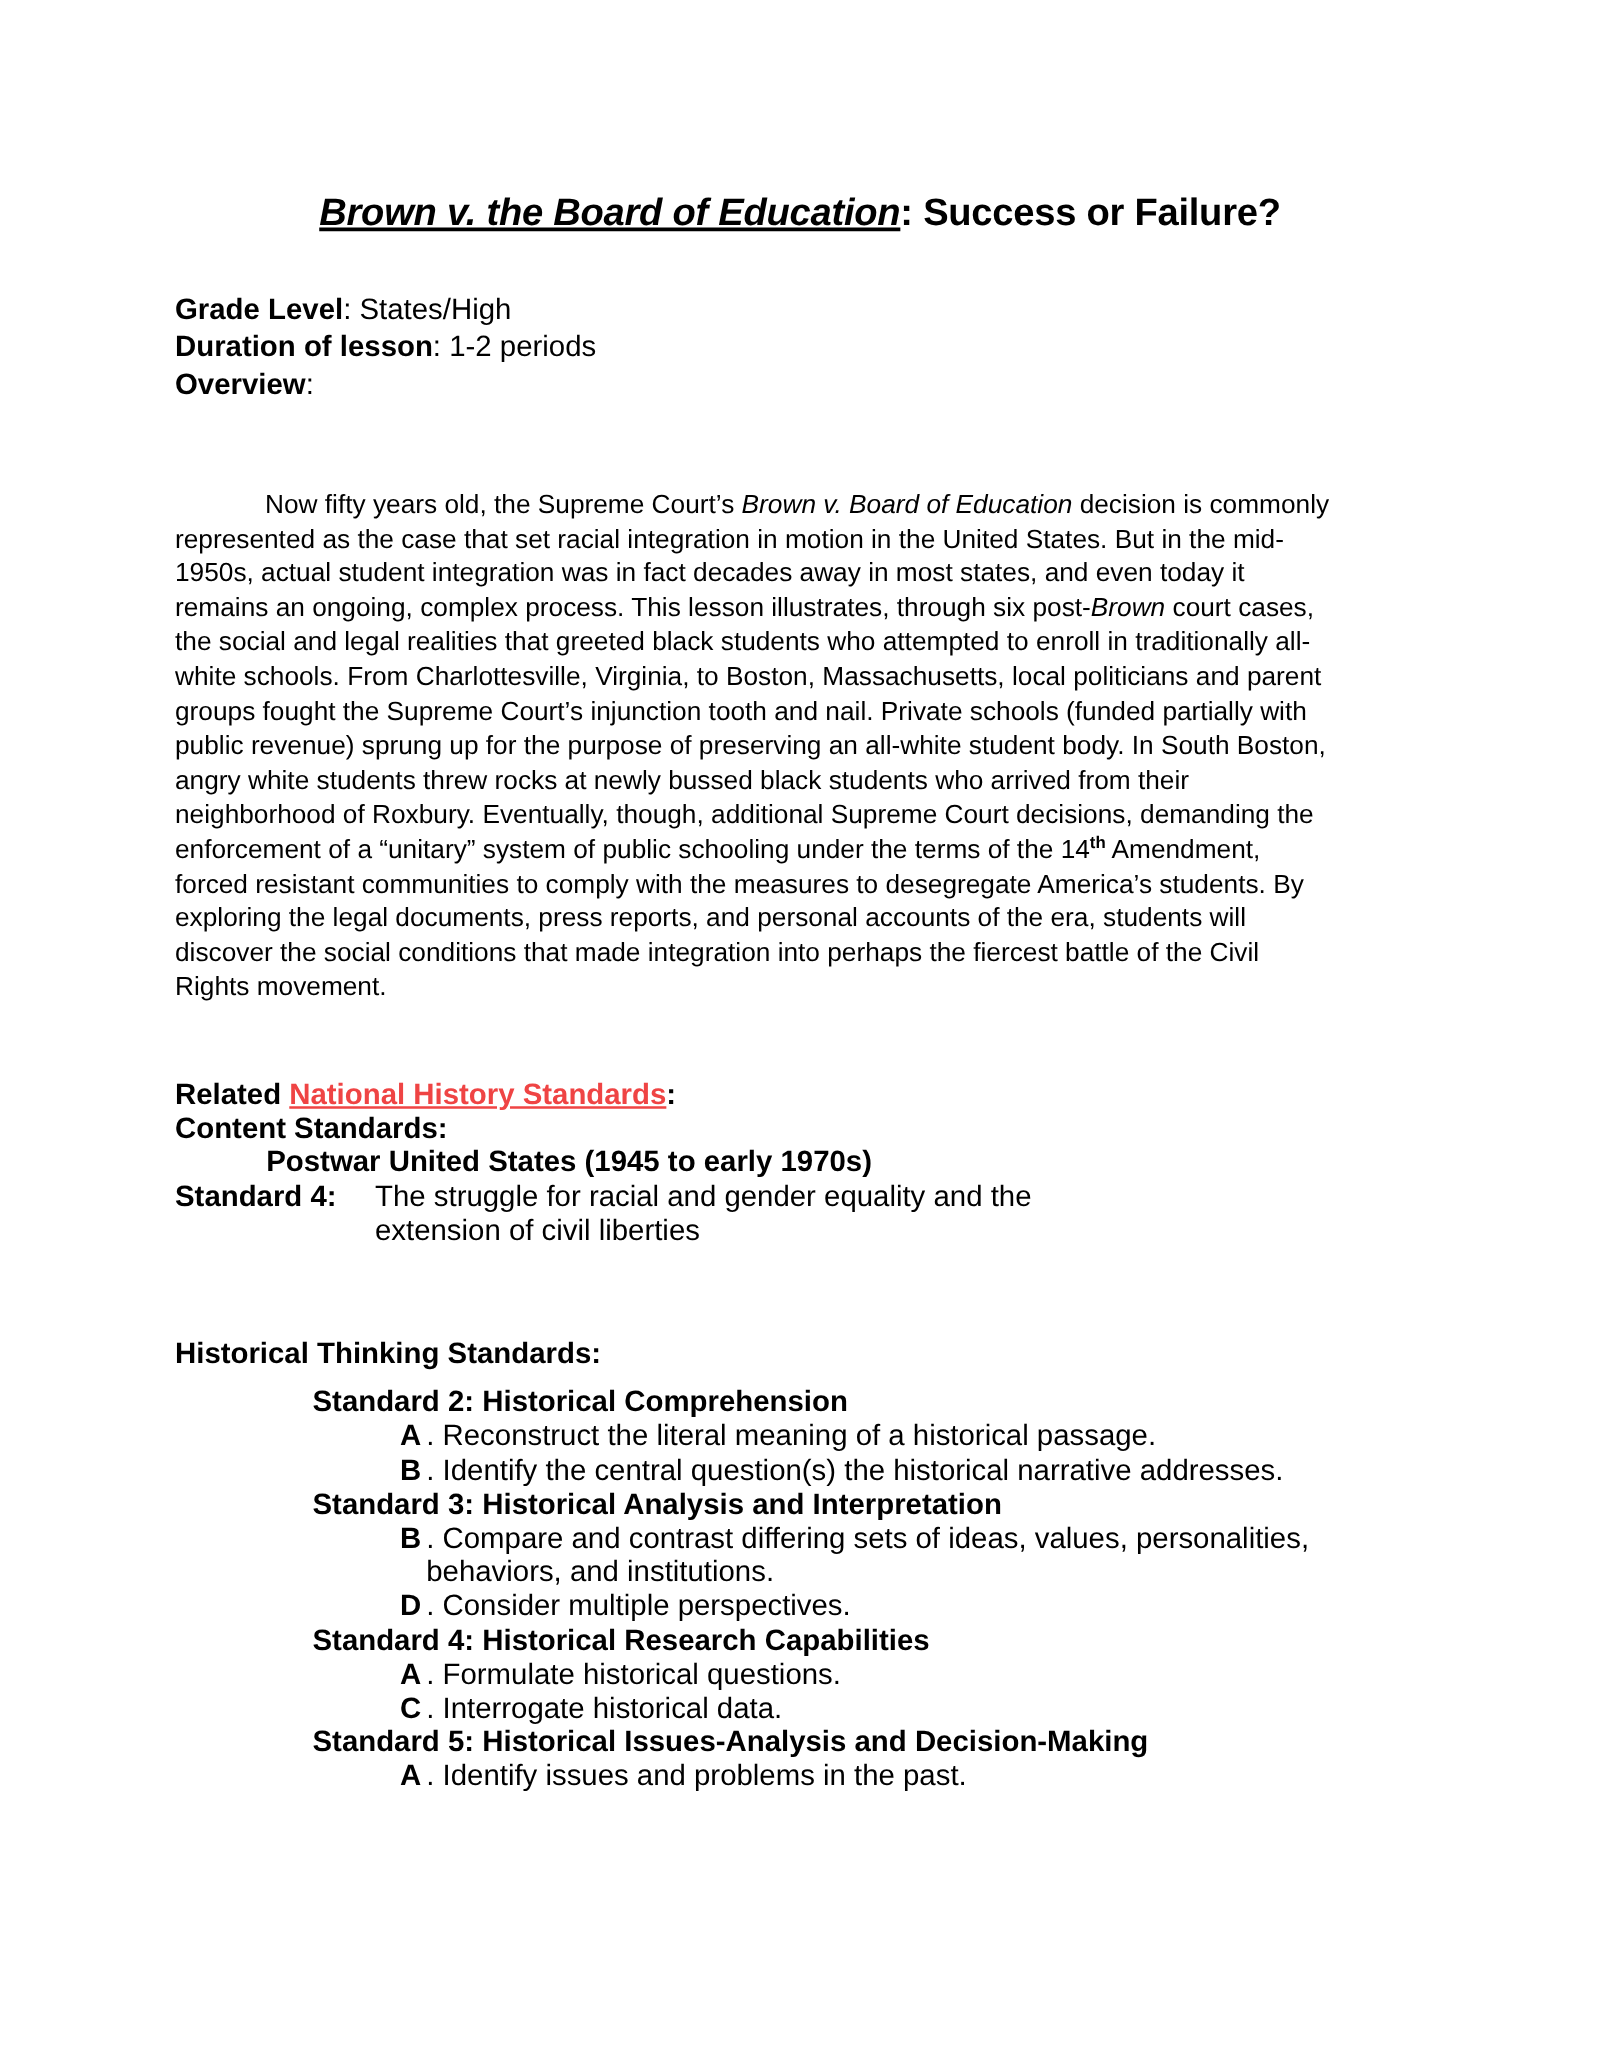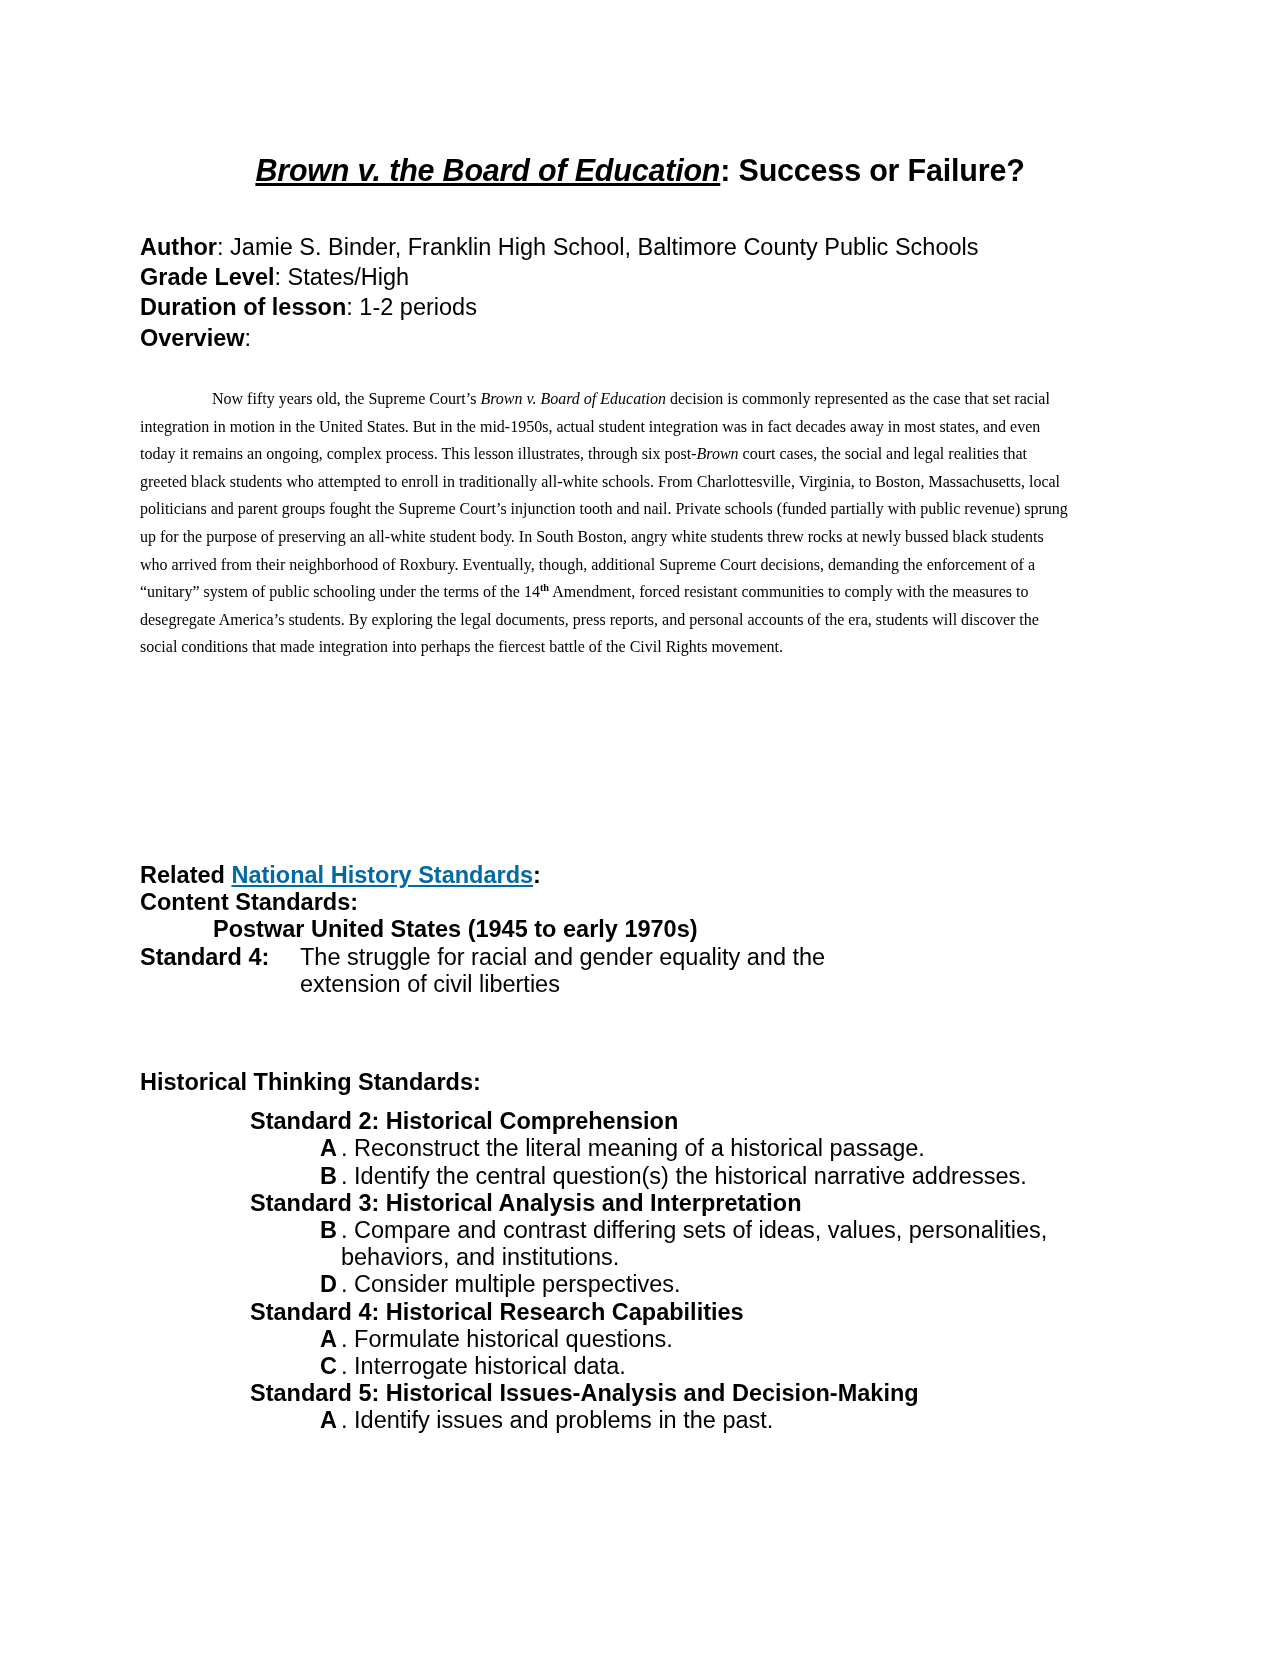--- a/index.html
+++ b/index.html
@@ -50,25 +50,24 @@
     white-space: nowrap;
   }
   .meta-label {
     font-weight: bold;
   }
   .overview {
     position: absolute;
     left: 140px;
     top: 369px;
     width: 930px;
-    font-size: 16px;
+    font-size: 21px;
     line-height: 27.6px;
     text-align: left;
     text-indent: 72px;
-    font-family: Liberation Serif, serif;
   }
   .overview i {
     font-style: italic;
   }
   .overview sup {
     font-size: 0.64em;
     font-weight: bold;
     vertical-align: super;
     line-height: 0;
   }
@@ -77,21 +76,21 @@
     left: 140px;
     top: 862px;
     width: 960px;
     font-size: 23.5px;
     line-height: 27.2px;
   }
   .related-line {
     font-weight: bold;
   }
   .related-line a {
-    color: #0369a1;
+    color: #ef4444;
     text-decoration: underline;
     font-weight: bold;
   }
   .content-standards-label {
     font-weight: bold;
   }
   .era-heading {
     font-weight: bold;
     margin-left: 73px;
   }
@@ -145,21 +144,20 @@
   }
 </style>
 </head>
 <body>
 
 <div class="page">
 
   <h1 class="doc-title"><span class="ital">Brown v. the Board of Education</span><span>: Success or Failure?</span></h1>
 
   <div class="meta">
-    <div class="meta-line"><span class="meta-label">Author</span><span>: Jamie S. Binder, Franklin High School, Baltimore County Public Schools</span></div>
     <div class="meta-line"><span class="meta-label">Grade Level</span><span>:  States/High</span></div>
     <div class="meta-line"><span class="meta-label">Duration of lesson</span><span>: 1-2 periods</span></div>
     <div class="meta-line"><span class="meta-label">Overview</span><span>:</span></div>
   </div>
 
   <p class="overview"><span>Now fifty years old, the Supreme Court’s </span><i>Brown v. Board of Education</i><span> decision is commonly represented as the case that set racial integration in motion in the United States.  But in the mid-1950s, actual student integration was in fact decades away in most states, and even today it remains an ongoing, complex process.  This lesson illustrates, through six post-</span><i>Brown</i><span> court cases, the social and legal realities that greeted black students who attempted to enroll in traditionally all-white schools.  From Charlottesville, Virginia, to Boston, Massachusetts, local politicians and parent groups fought the Supreme Court’s injunction tooth and nail.  Private schools (funded partially with public revenue) sprung up for the purpose of preserving an all-white student body.  In South Boston, angry white students threw rocks at newly bussed black students who arrived from their neighborhood of Roxbury.  Eventually, though, additional Supreme Court decisions, demanding the enforcement of a “unitary” system of public schooling under the terms of the 14</span><sup>th</sup><span> Amendment, forced resistant communities to comply with the measures to desegregate America’s students.  By exploring the legal documents, press reports, and personal accounts of the era, students will discover the social conditions that made integration into perhaps the fiercest battle of the Civil Rights movement.</span></p>
 
   <div class="standards">
     <div class="related-line"><span>Related </span><a href="#">National History Standards</a><span>:</span></div>
     <div class="content-standards-label">Content Standards:</div>

